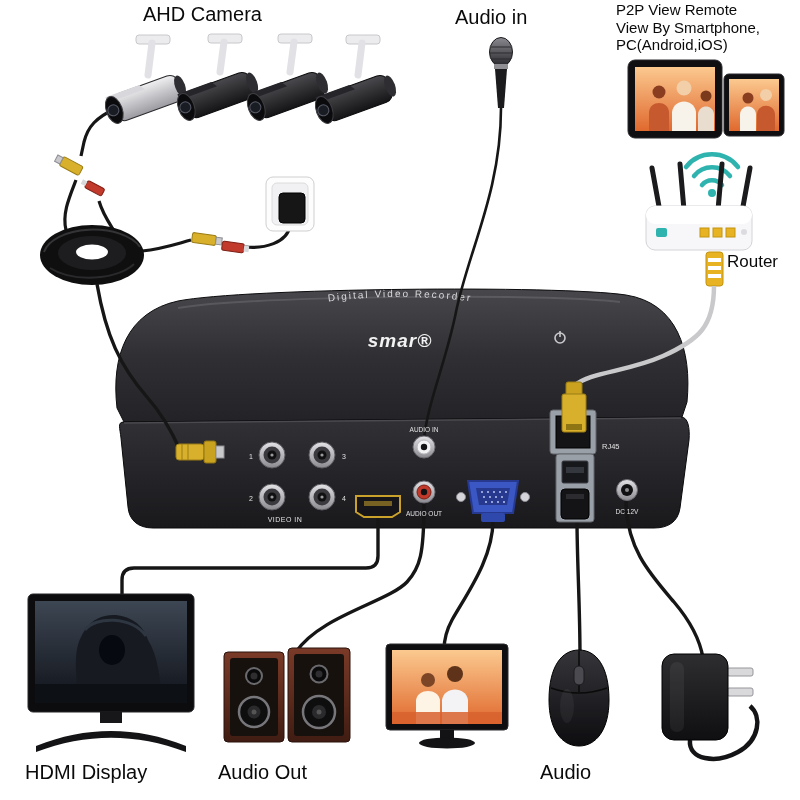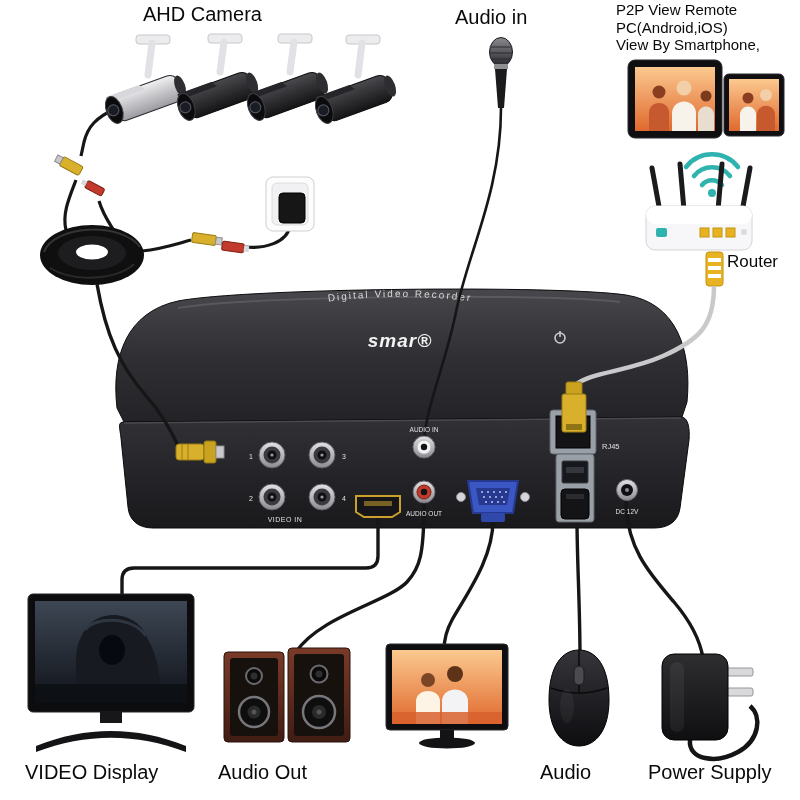--- a/index.html
+++ b/index.html
@@ -411,22 +411,21 @@
     <rect x="727" y="688" width="26" height="8" rx="2" fill="#d9d9dc" stroke="#97979c"></rect>
     <rect x="662" y="654" width="66" height="86" rx="12" fill="url(#gradAdapter)" stroke="#000000"></rect>
     <rect x="670" y="662" width="14" height="70" rx="7" fill="rgba(255,255,255,0.06)"></rect>
   </g>
 </svg>
 
 <div class="lbl lbl-lg" style="left:143px;top:3px;width:165px;">AHD Camera</div>
 <div class="lbl lbl-lg" style="left:455px;top:6px;width:100px;">Audio in</div>
 <div class="lbl lbl-sm" style="left:616px;top:1px;width:184px;">
   <div>P2P View Remote</div>
+  <div>View By Smartphone,</div>
   <div>PC(Android,iOS)</div>
-  <div>View By Smartphone,</div>
 </div>
 <div class="lbl lbl-md" style="left:727px;top:252px;width:72px;">Router</div>
-<div class="lbl lbl-lg" style="left:25px;top:761px;width:160px;">VIDEO Display</div>
+<div class="lbl lbl-lg" style="left:25px;top:761px;width:160px;">HDMI Display</div>
 <div class="lbl lbl-lg" style="left:218px;top:761px;width:126px;">Audio Out</div>
 <div class="lbl lbl-lg" style="left:540px;top:761px;width:78px;">Audio</div>
-<div class="lbl lbl-lg" style="left:648px;top:761px;width:148px;">Power Supply</div>
 
 </div>
 
 </body></html>

